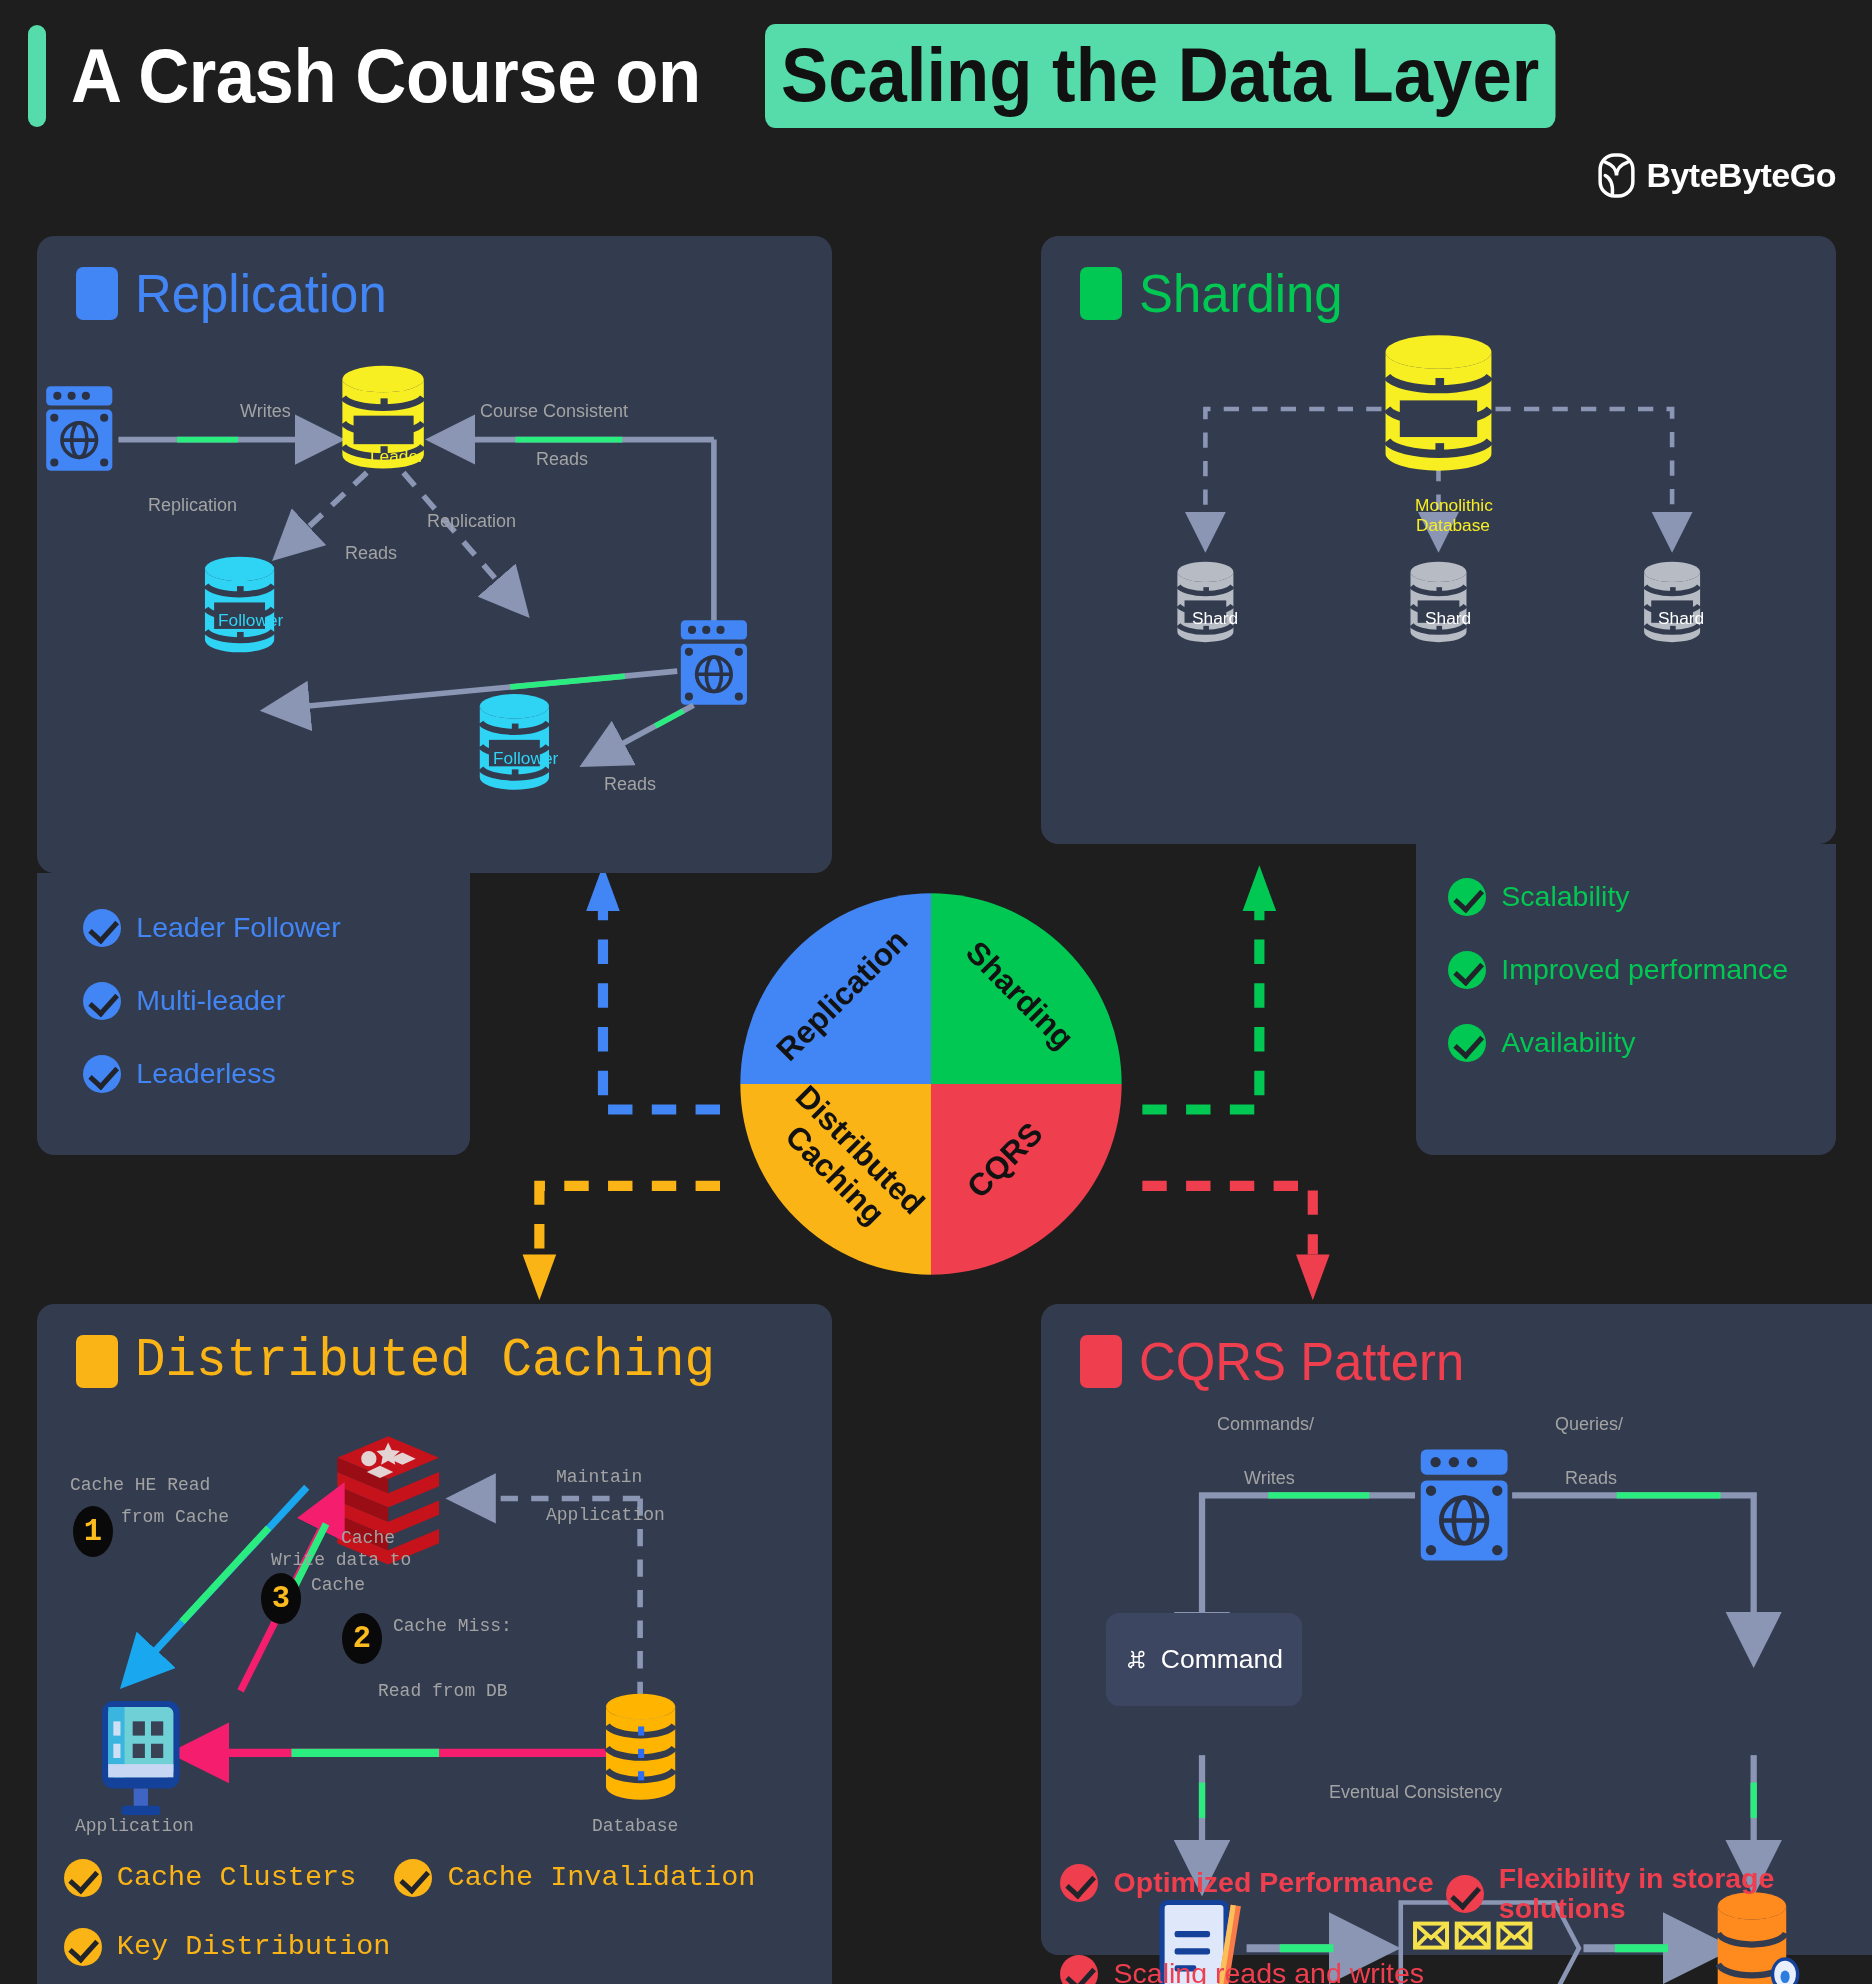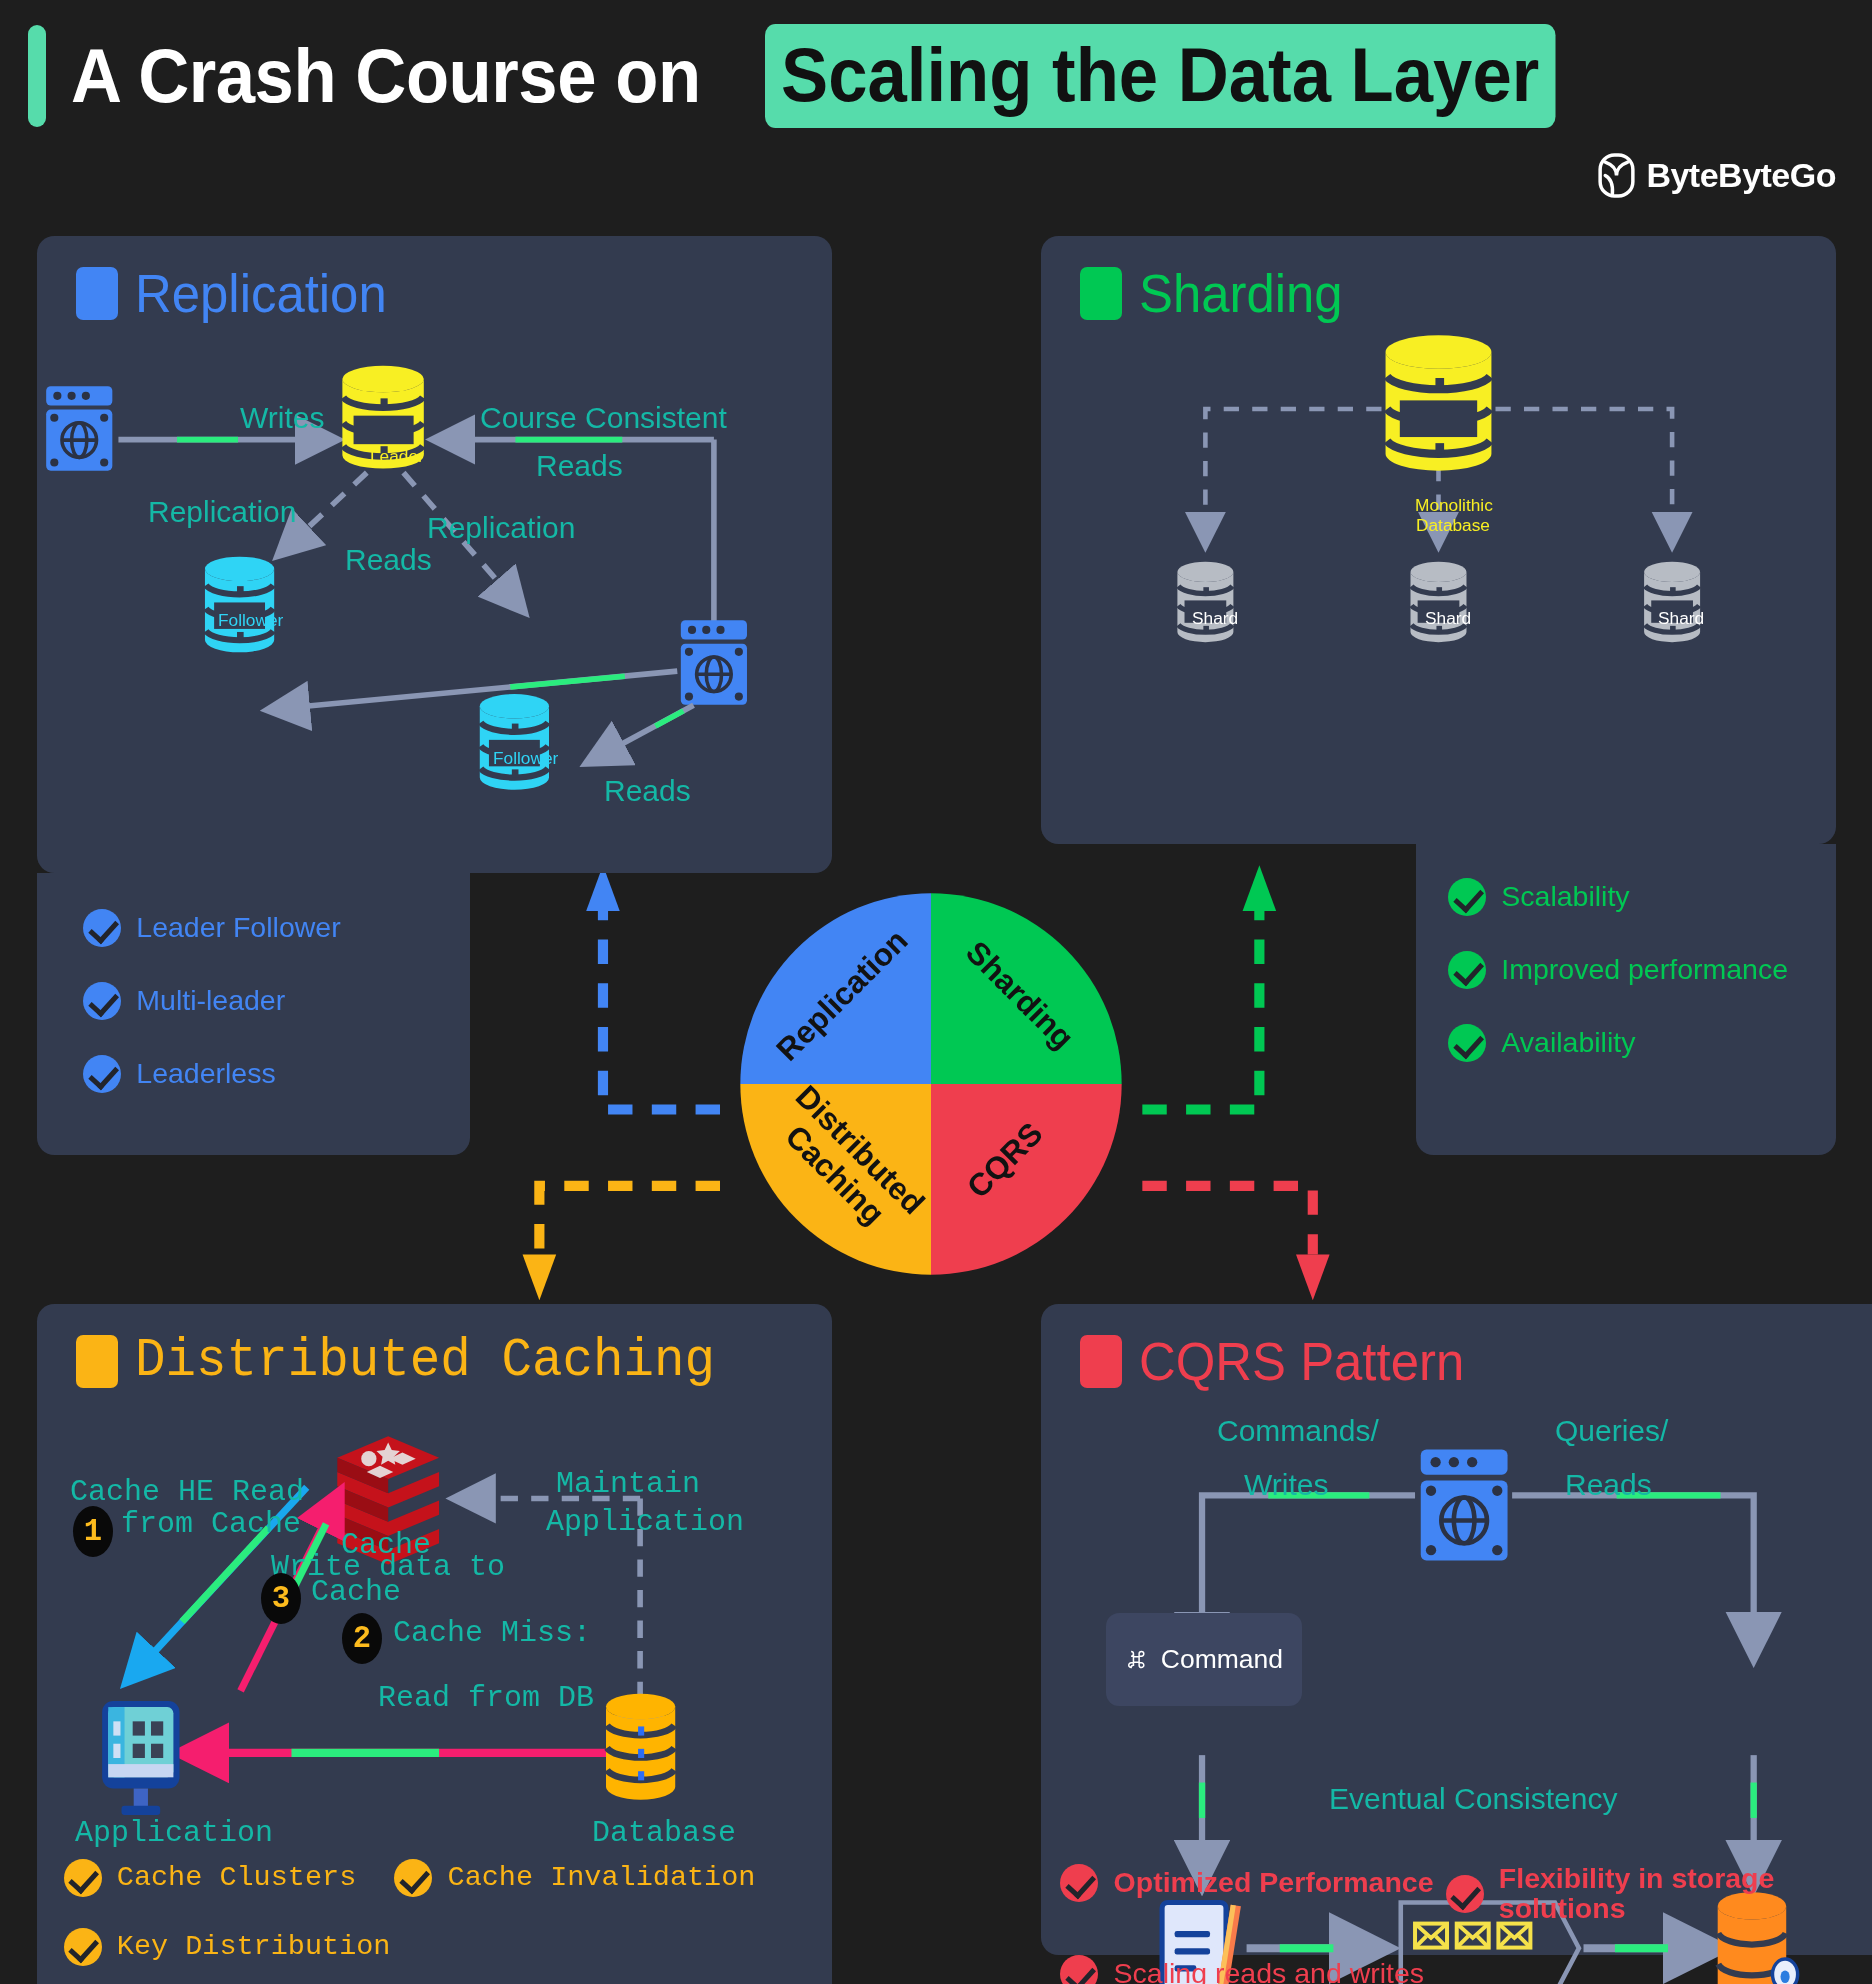--- a/index.html
+++ b/index.html
@@ -54,21 +54,21 @@
   .bullet { display:flex; align-items:center; gap:15.3px; margin-bottom:21.4px; }
   .bullet .bl-txt { font-size:28.5px; line-height:1.05; white-space:pre-line; }
   .chk { width:38px; height:38px; border-radius:50%; flex:0 0 auto; position:relative; }
   .chk:after {
     content:""; position:absolute; left:11.7px; top:6.1px; width:12.2px; height:22.4px;
     border:5.1px solid #22242b; border-top:none; border-left:none;
     transform:rotate(42deg);
   }
 
   
-  .lbl { position:absolute; color:#14b8a6; font-size:30px; white-space:nowrap; }
+  .lbl { position:absolute; color:#a3a3a3; font-size:18px; white-space:nowrap; }
   .diag { position:absolute; inset:0; }
   .dbname { position:absolute; font-size:17.3px; white-space:nowrap; }
 
   
   .wheel { position:absolute; left:720px; top:873px; width:422px; height:422px; }
   .wheel svg { display:block; }
 
   
   .step {
     position:absolute; width:40px; height:51px; border-radius:50%;

